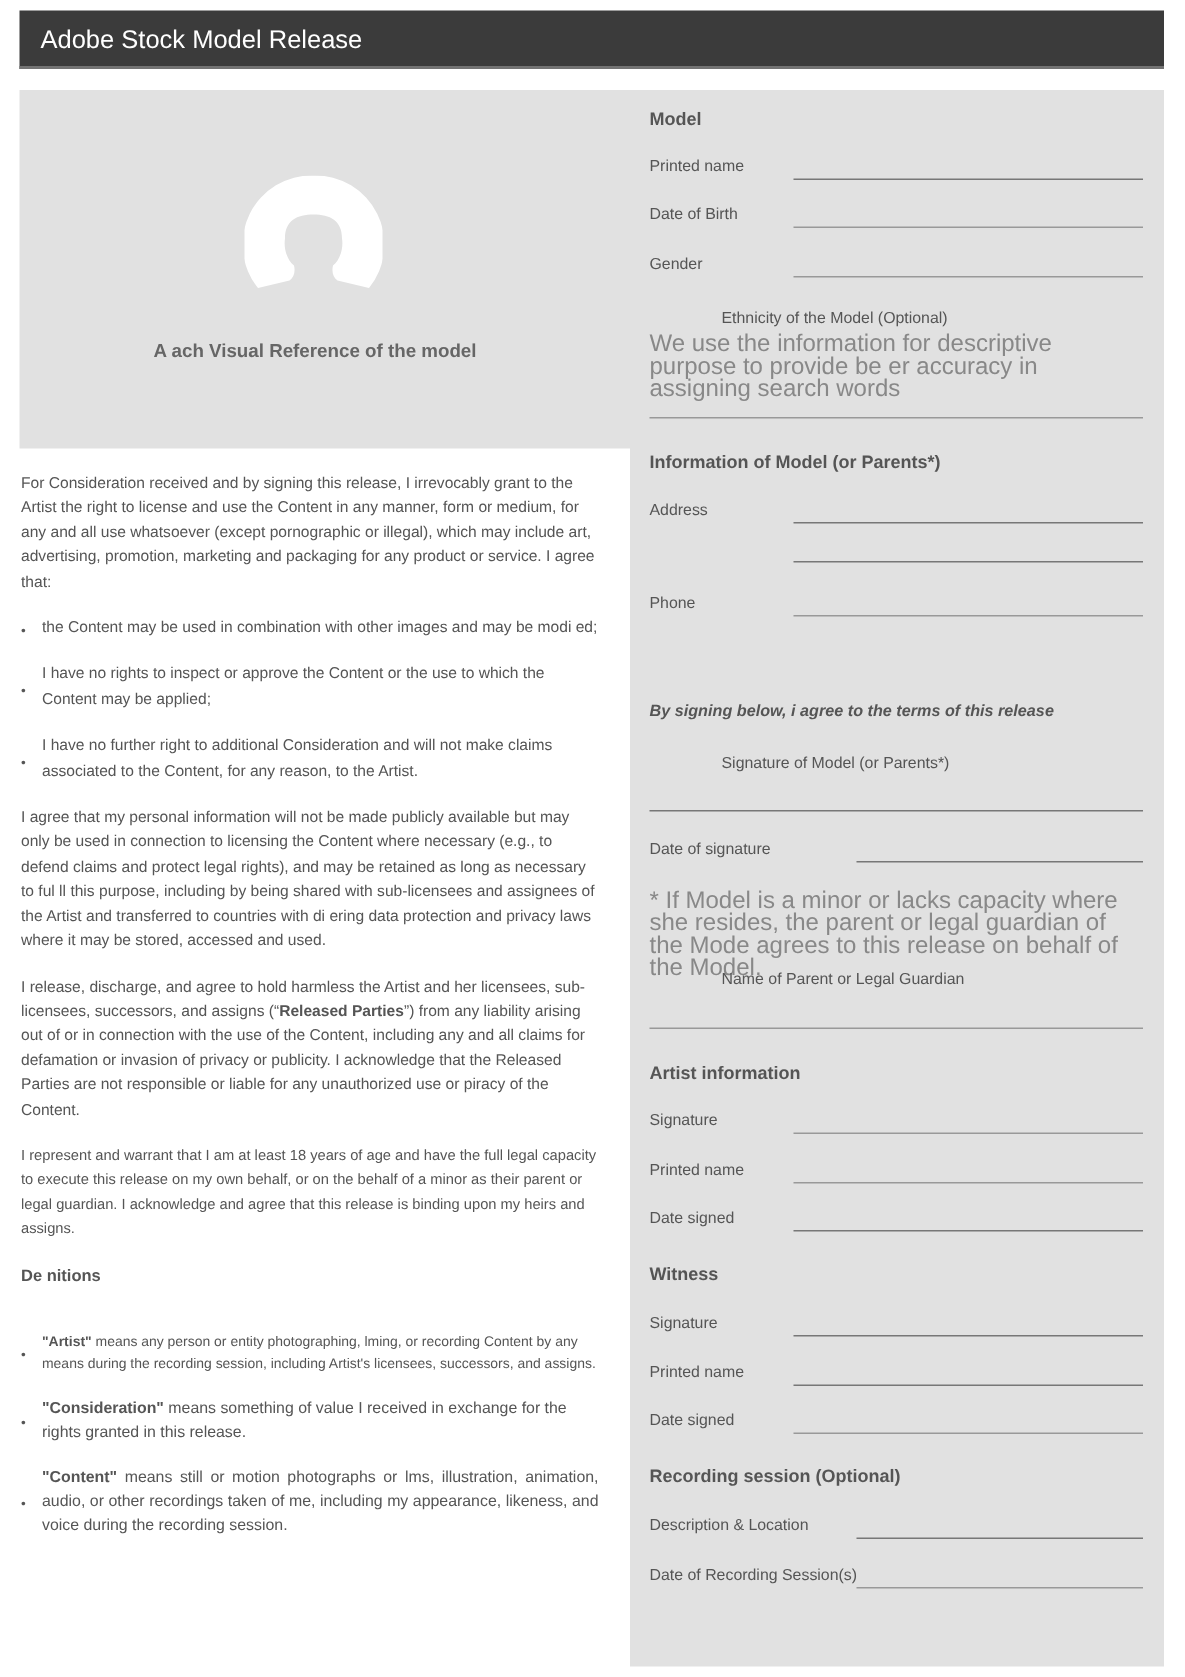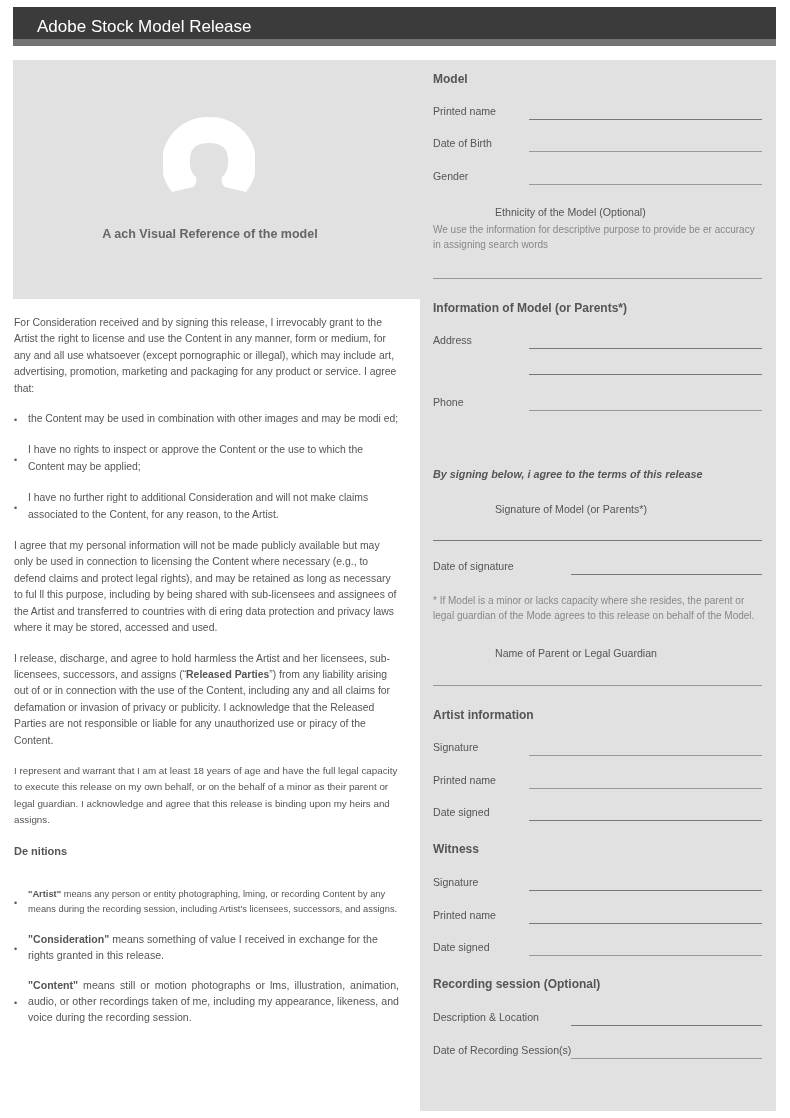--- a/index.html
+++ b/index.html
@@ -4,21 +4,21 @@
 <style>
   * { box-sizing: border-box; margin: 0; padding: 0; }
   body {
     width: 790px; height: 1118px; background: #ffffff;
     font-family: "Liberation Sans", sans-serif; color: #555;
     position: relative; overflow: hidden;
   }
   .header {
     position: absolute; left: 13px; top: 7px; width: 763px; height: 39px;
     background: #3b3b3b; color: #fff; font-size: 17px;
-    padding: 10px 24px; border-bottom: 7px solid #737373;
+    padding: 10px 14px; border-bottom: 2px solid #737373;
   }
   .photo-box {
     position: absolute; left: 13px; top: 60px; width: 412px; height: 239px;
     background: #e1e1e1;
   }
   .avatar {
     position: absolute; left: 150px; top: 57px; width: 92px; height: 82px;
   }
   .photo-caption {
     position: absolute; left: 0; top: 167px; width: 394px; text-align: center;
@@ -41,24 +41,24 @@
 
   .right-panel {
     position: absolute; left: 420px; top: 60px; width: 356px; height: 1051px;
     background: #e1e1e1; padding: 0 14px 0 13px;
   }
   .sec-title { position: absolute; left: 13px; font-weight: bold; font-size: 12px; color: #555; }
   .field { position: absolute; left: 13px; width: 329px; height: 20px; }
   .field .lbl { position: absolute; left: 0; bottom: 3px; font-size: 10.6px; color: #555; white-space: nowrap; }
   .field .line { position: absolute; right: 0; bottom: 0; height: 0; border-bottom: 1px solid #777; }
   .field .line.light { border-bottom-color: #999; }
-  .note { position: absolute; left: 13px; width: 330px; font-size: 10px; line-height: 15px; color: #888; }
+  .note { position: absolute; left: 13px; width: 330px; font-size: 16px; line-height: 15px; color: #888; }
   .fullline { position: absolute; left: 13px; width: 329px; border-bottom: 1px solid #999; }
   .italic-note { position: absolute; left: 13px; font-size: 10.8px; font-weight: bold; font-style: italic; color: #555; }
-  .plain-lbl { position: absolute; left: 27px; font-size: 10.6px; color: #555; padding-left: 48px; }
+  .plain-lbl { position: absolute; left: 13px; font-size: 10.6px; color: #555; padding-left: 48px; }
 </style>
 </head>
 <body>
 
 <div class="header">
   <span>Adobe Stock Model Release</span>
 </div>
 
 <div class="photo-box">
   <svg class="avatar" viewBox="0 0 92 82">

